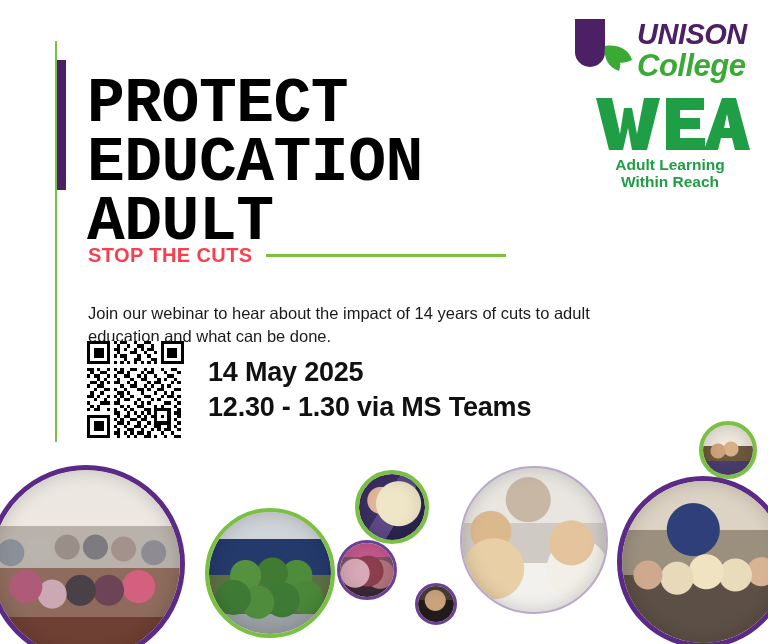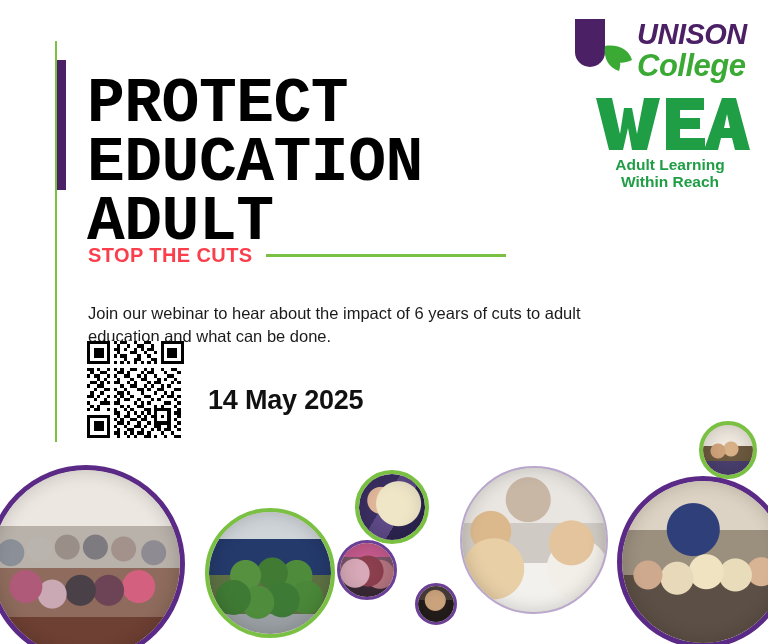--- a/index.html
+++ b/index.html
@@ -51,21 +51,21 @@
   .qr{
     position:absolute;left:87px;top:341px;width:97px;height:97px;
     background:#fff;
   }
   .qr svg{display:block;width:97px;height:97px;}
   .eventinfo{
     position:absolute;left:208px;top:355px;width:420px;
     font-size:27px;line-height:35px;font-weight:700;color:#111;
     letter-spacing:-0.2px;
   }
-  .eventinfo span{display:block;white-space:nowrap;margin-top:28px;}
+  .eventinfo span{display:block;white-space:nowrap;}
 
   
   .logo-unison{position:absolute;left:571px;top:16px;width:186px;height:68px;font-style:italic;}
   .logo-wea{position:absolute;left:590px;top:92px;width:160px;height:100px;}
 
   
   .collage{position:absolute;left:0;top:412px;width:768px;height:232px;}
   .photo{
     position:absolute;border-radius:50%;overflow:hidden;
     background:#cfc9c4;box-sizing:border-box;
@@ -164,21 +164,21 @@
     <span class="hl-line">PROTECT</span>
     <span class="hl-line">EDUCATION</span>
     <span class="hl-line">ADULT</span>
   </h1>
 
   <div class="subhead-row">
     <div class="subhead">STOP THE CUTS</div>
     <div class="subhead-rule"></div>
   </div>
 
-  <p class="body-copy">Join our webinar to hear about the impact of 6 years of cuts to adult education and what can be done.</p>
+  <p class="body-copy">Join our webinar to hear about the impact of 14 years of cuts to adult education and what can be done.</p>
 
   <div class="qr">
     <svg viewBox="0 0 29 29" shape-rendering="crispEdges">
       <rect width="29" height="29" fill="#fff"></rect>
       <g fill="#000">
 
         <rect x="0" y="0" width="7" height="1"></rect>
           <rect x="0" y="6" width="7" height="1"></rect>
         <rect x="0" y="0" width="1" height="7"></rect>
           <rect x="6" y="0" width="1" height="7"></rect>
@@ -396,20 +396,21 @@
           <rect x="17" y="28" width="2" height="1"></rect>
         <rect x="20" y="28" width="1" height="1"></rect>
           <rect x="23" y="28" width="1" height="1"></rect>
         <rect x="26" y="28" width="2" height="1"></rect>
       </g>
     </svg>
   </div>
 
   <div class="eventinfo">
     <span>14 May 2025</span>
+    <span>12.30 - 1.30 via MS Teams</span>
   </div>
 
   <div class="logo-unison">
     <svg viewBox="0 0 186 68">
       <g>
         <path d="M4 3 h30 v33 a15 15 0 0 1 -30 0 Z" fill="#4b2065"></path>
         <path d="M34 30 c14 -2 24 4 27 14 c-13 6 -24 2 -27 -14 Z" fill="#3aaa35"></path>
         <path d="M34 30 c-2 12 4 22 14 25 c4 -12 -2 -22 -14 -25 Z" fill="#3aaa35"></path>
       </g>
       <text x="66" y="28" font-family="Liberation Sans, sans-serif" font-size="29" font-weight="700" fill="#4b2065" letter-spacing="-0.5">UNISON</text>

